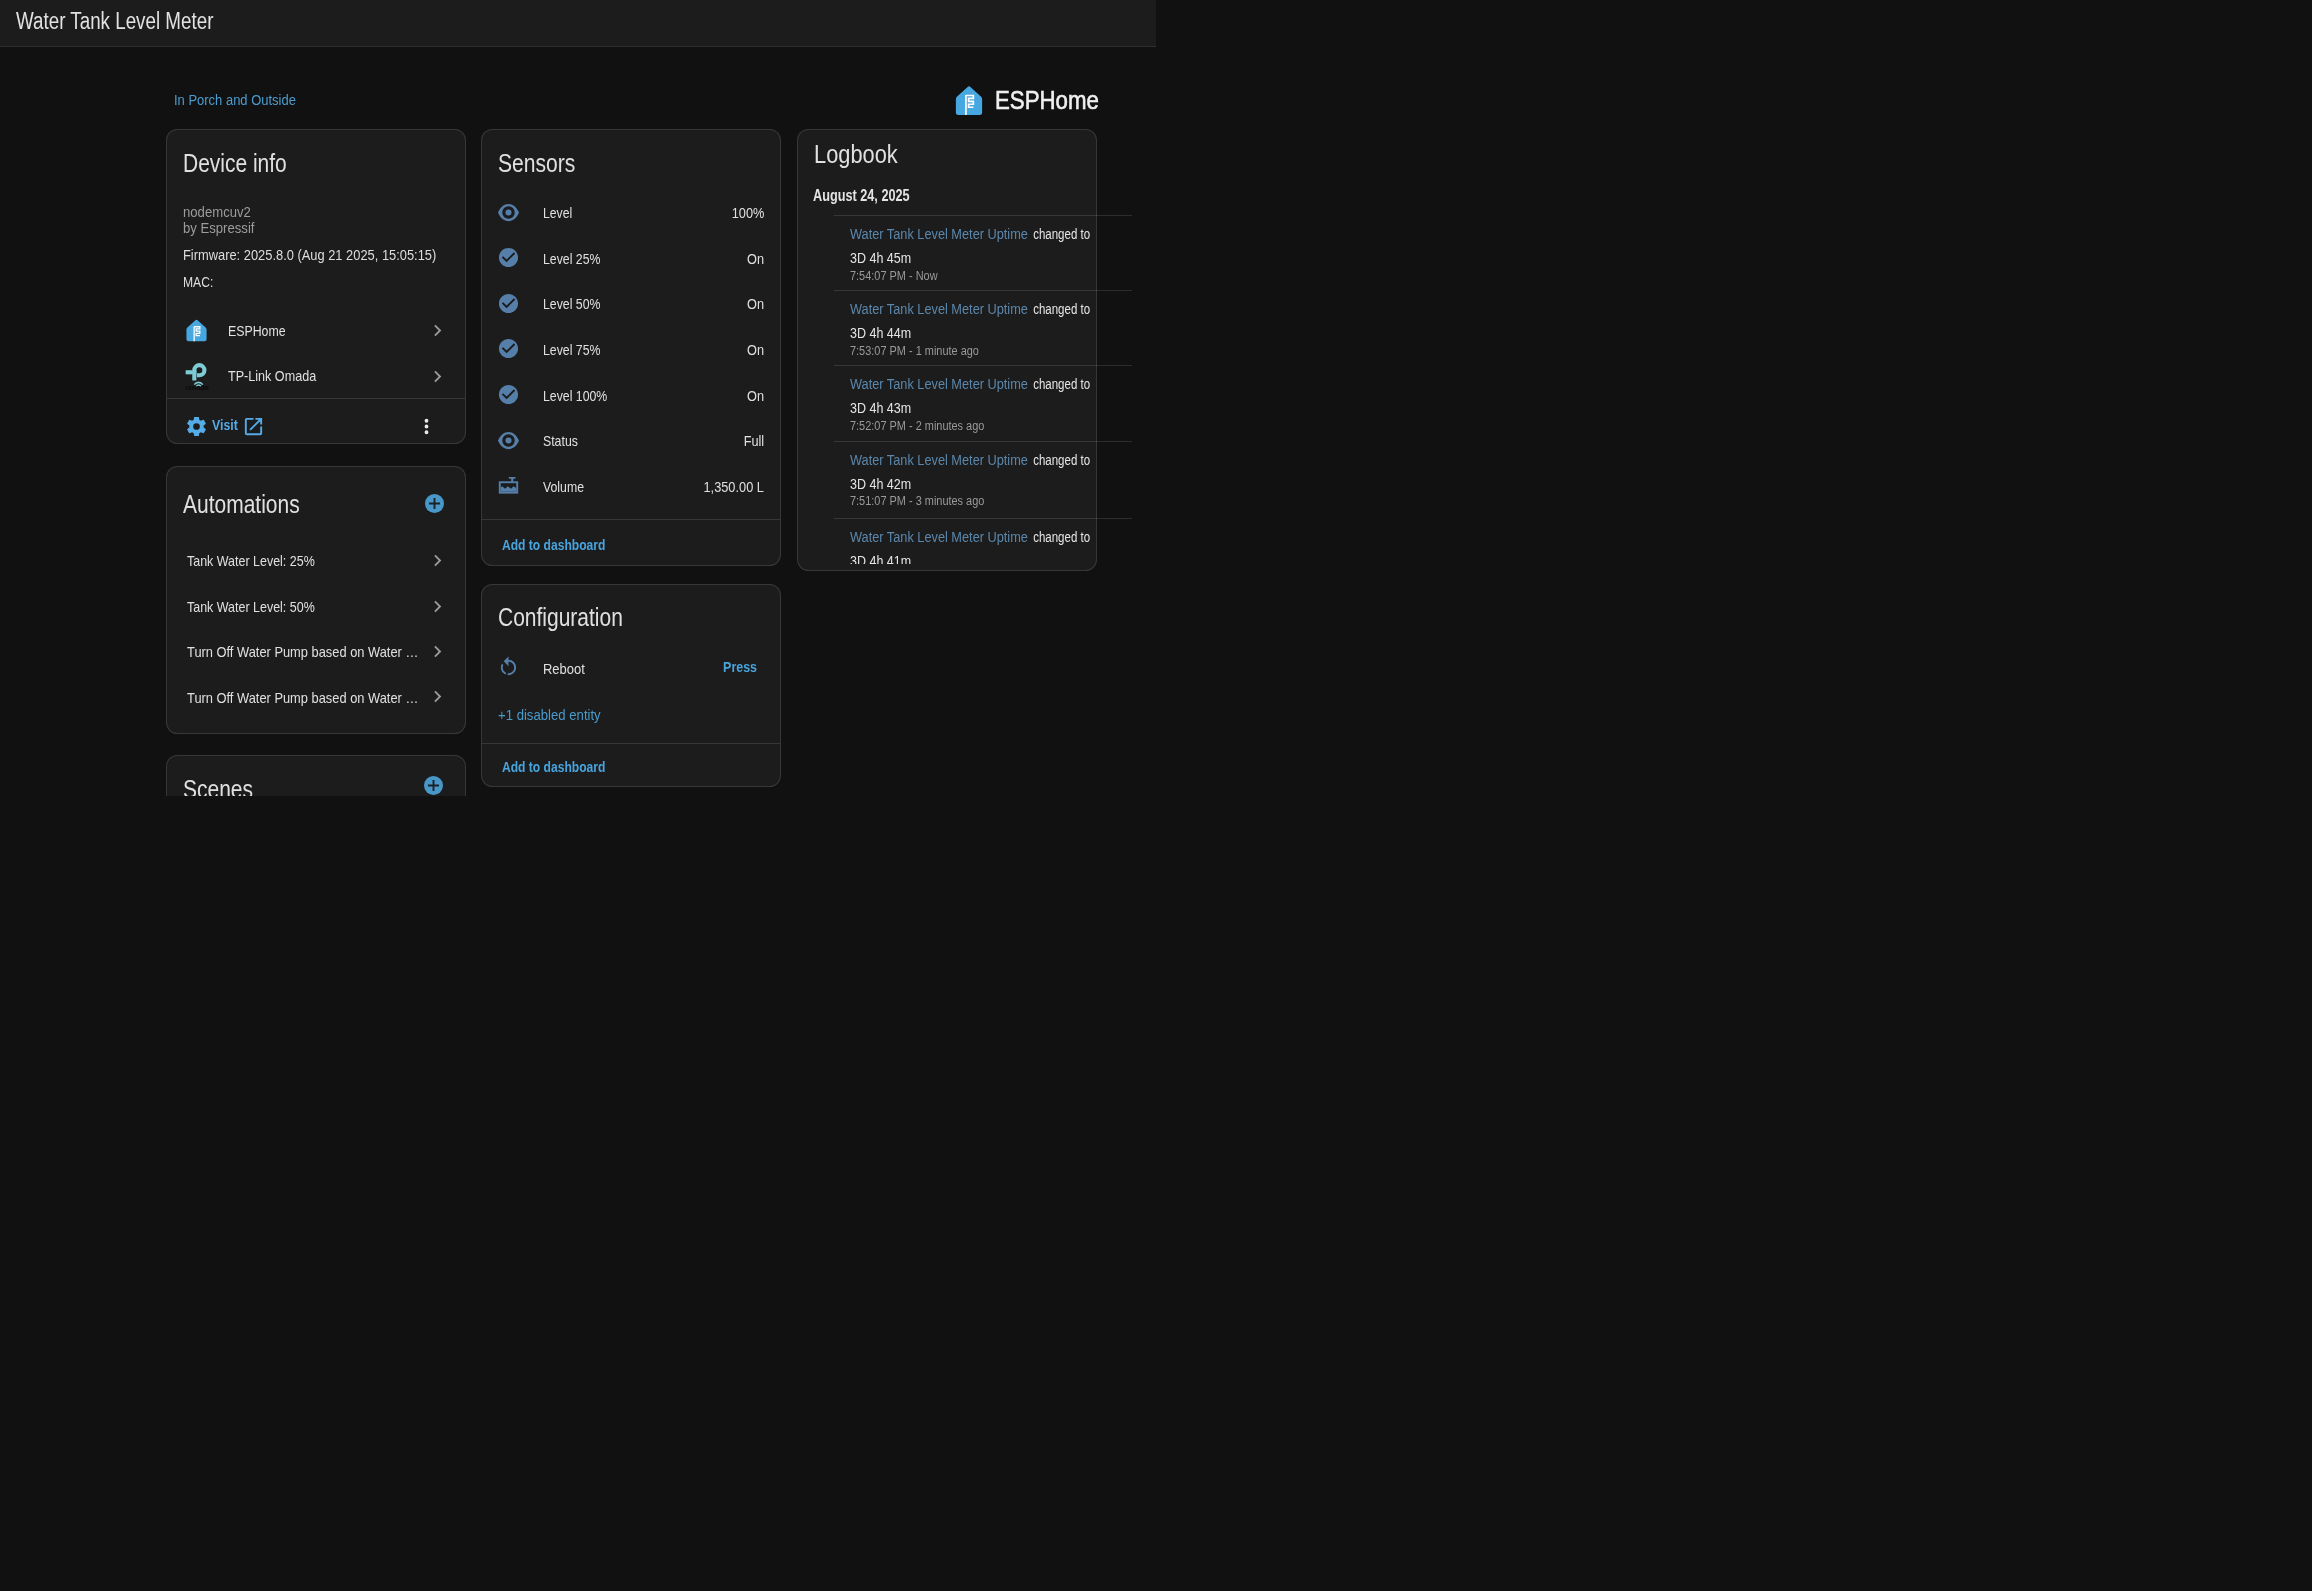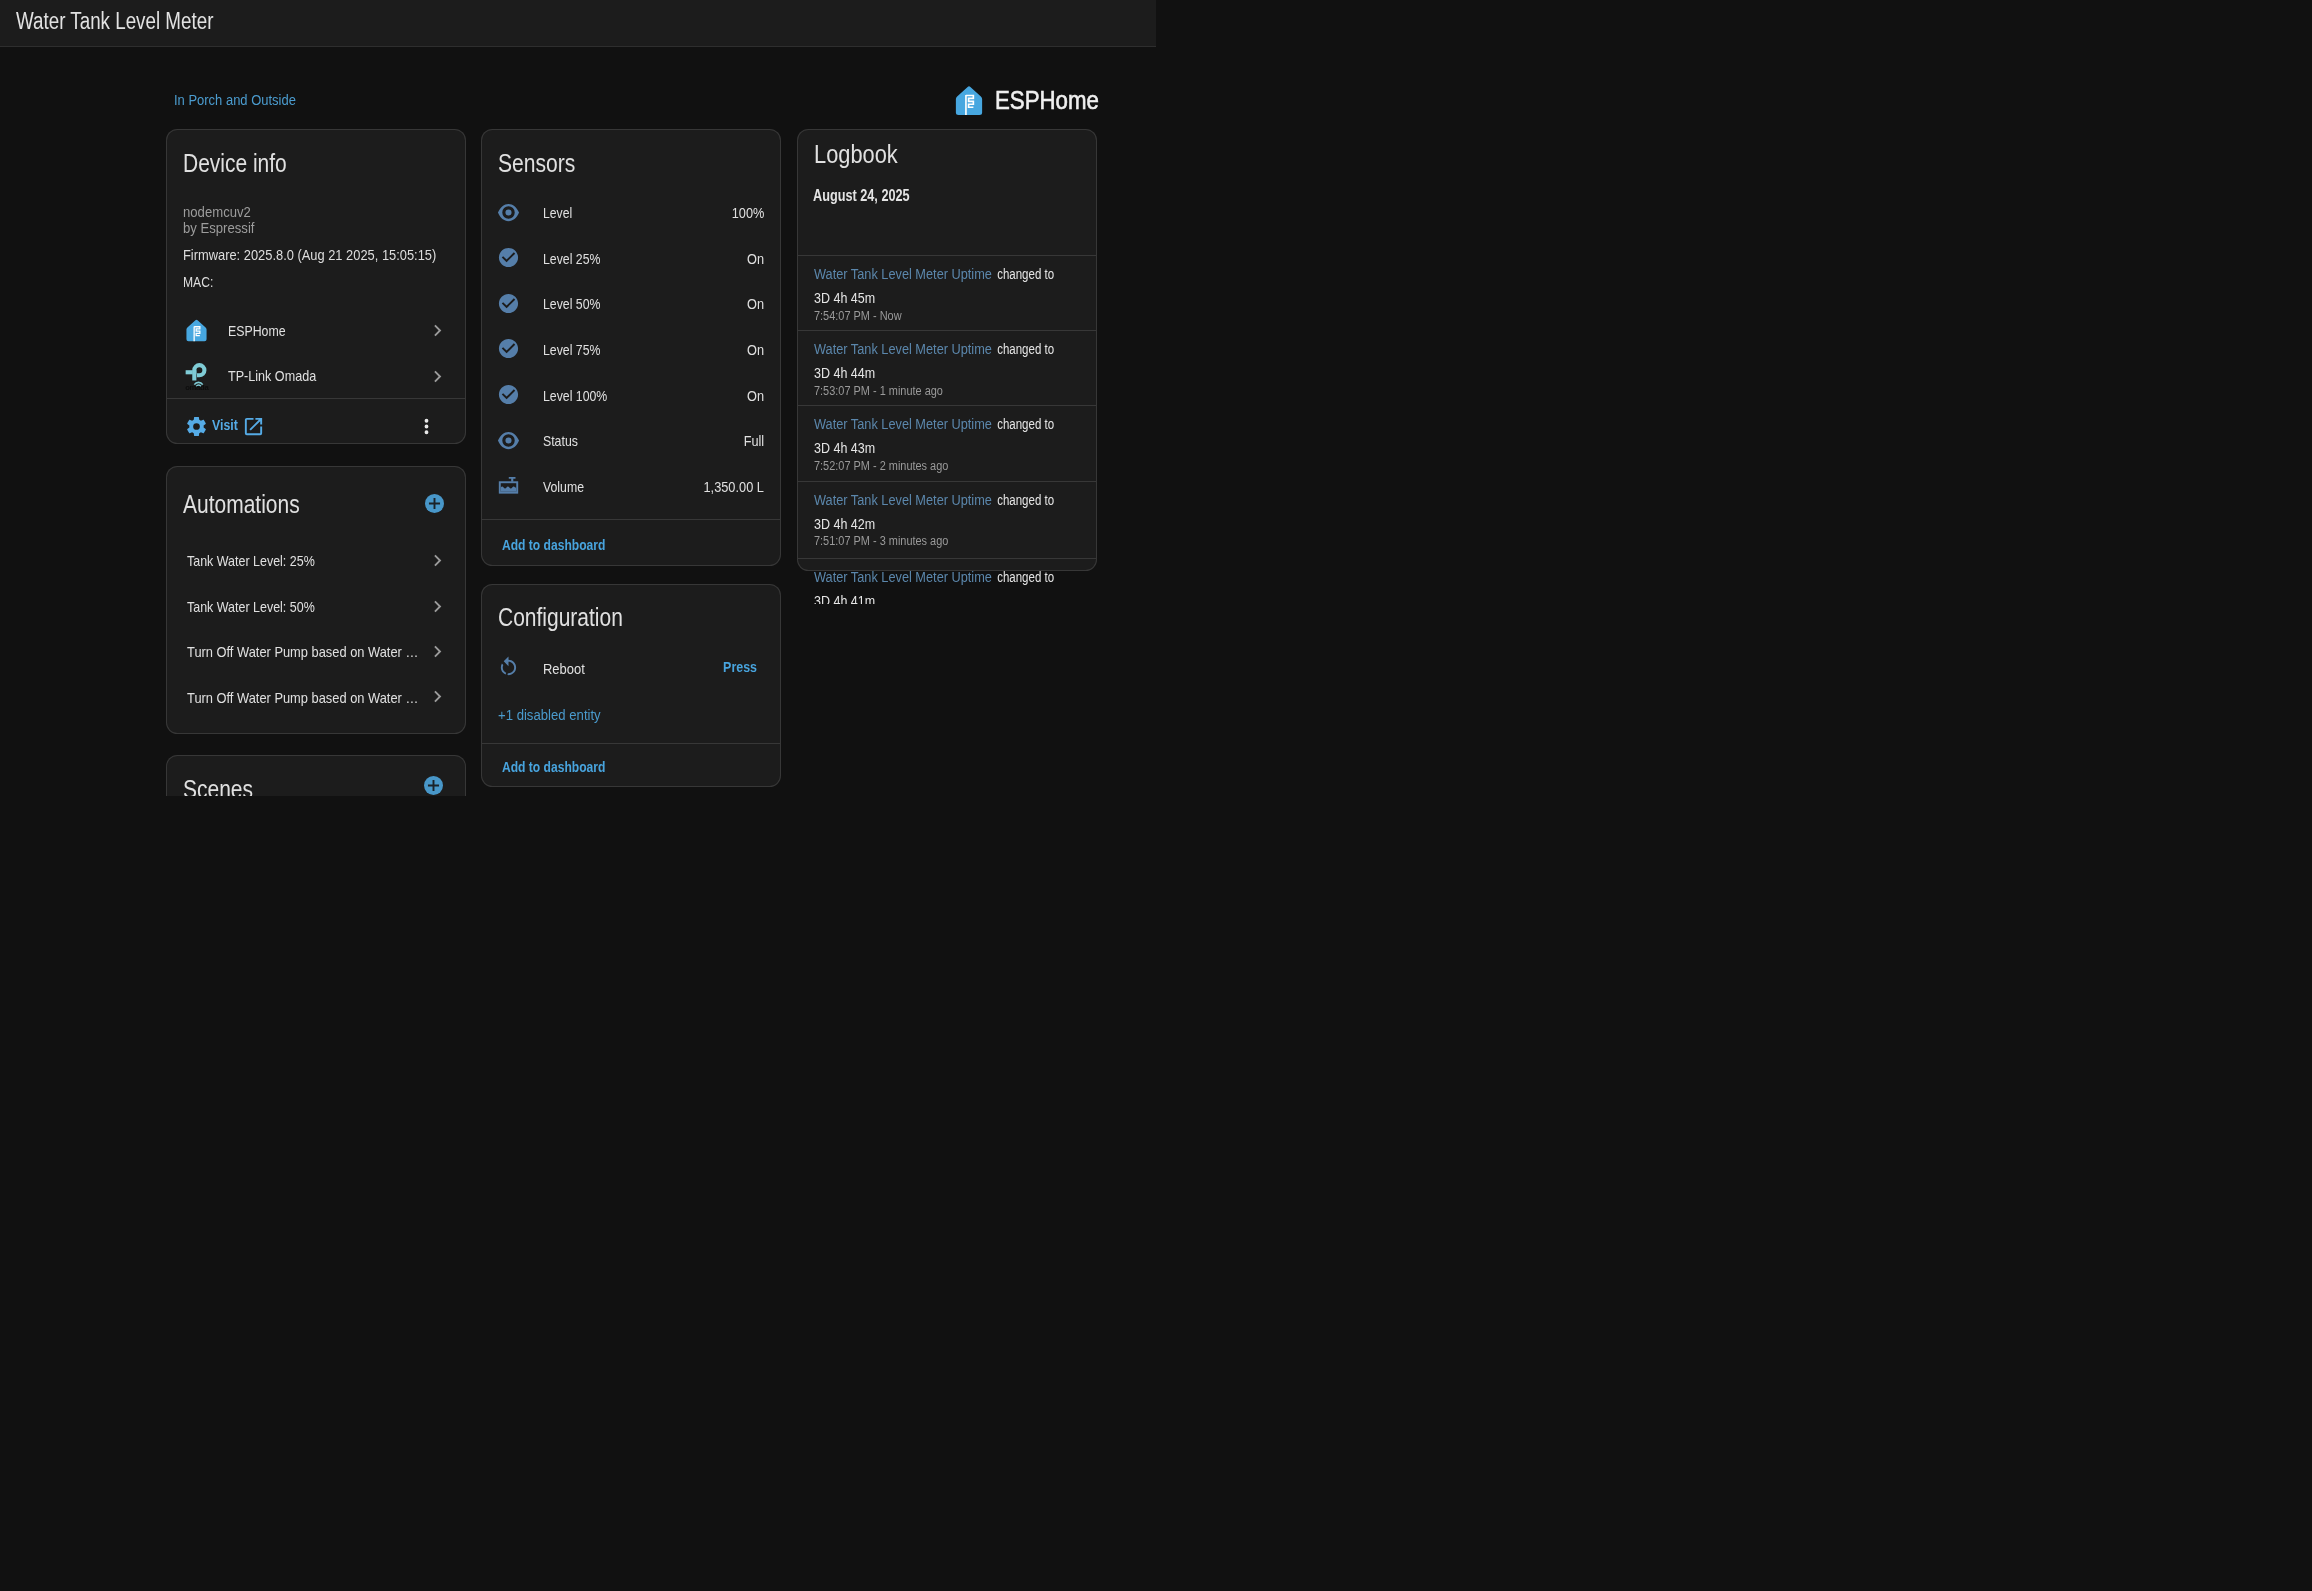--- a/index.html
+++ b/index.html
@@ -167,21 +167,21 @@
   <div class="t" style="left:543px;top:661px;font-size:15px;color:#e0e0e0;transform:scaleX(0.863);">Reboot</div>
   <div class="tr" style="right:399px;top:660px;font-size:14.7px;font-weight:700;color:#48a4de;transform:scaleX(0.848);">Press</div>
   <div class="t" style="left:498px;top:708px;font-size:14.7px;color:#4a9acc;transform:scaleX(0.895);">+1 disabled entity</div>
   <div class="hr" style="left:482px;top:743px;width:298px;"></div>
   <div class="t" style="left:502px;top:760px;font-size:14.7px;font-weight:700;color:#48a4de;transform:scaleX(0.822);">Add to dashboard</div>
 
   <div class="card" style="left:797px;top:129px;width:300px;height:442px;"></div>
   <div class="t" style="left:814px;top:142px;font-size:25.6px;color:#e0e0e0;transform:scaleX(0.853);">Logbook</div>
   <div class="t" style="left:813px;top:188px;font-size:16px;font-weight:700;color:#e4e4e4;transform:scaleX(0.793);">August 24, 2025</div>
 
-  <div style="position:absolute;left:798px;top:215px;width:298px;height:349px;overflow:hidden;margin-top:40px;">
+  <div style="position:absolute;left:834px;top:215px;width:298px;height:349px;overflow:hidden;">
     <div class="hr" style="left:0;top:0;width:298px;"></div>
     <div class="hr" style="left:0;top:75px;width:298px;"></div>
     <div class="hr" style="left:0;top:150px;width:298px;"></div>
     <div class="hr" style="left:0;top:226px;width:298px;"></div>
     <div class="hr" style="left:0;top:303px;width:298px;"></div>
 
     <div class="t" style="left:15.7px;top:12.2px;font-size:14px;color:#5b87ac;transform:scaleX(0.911);">Water Tank Level Meter Uptime</div>
     <div class="t" style="left:196px;top:12.2px;font-size:14px;color:#e6e6e6;transform:scaleX(0.821);">&nbsp;changed to</div>
     <div class="t" style="left:15.7px;top:36px;font-size:14px;color:#e6e6e6;transform:scaleX(0.893);">3D 4h 45m</div>
     <div class="t" style="left:15.7px;top:55px;font-size:12.5px;color:#9a9a9a;transform:scaleX(0.875);">7:54:07 PM - Now</div>

